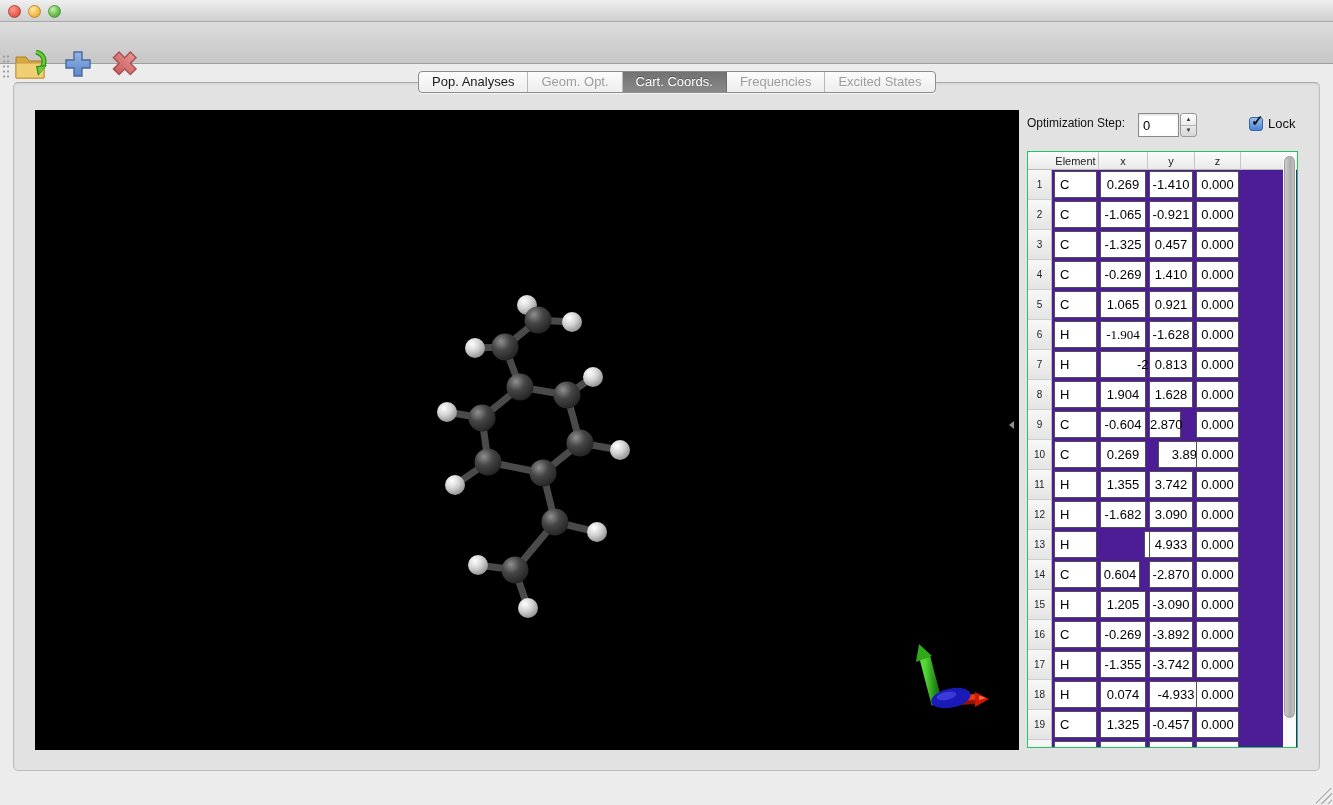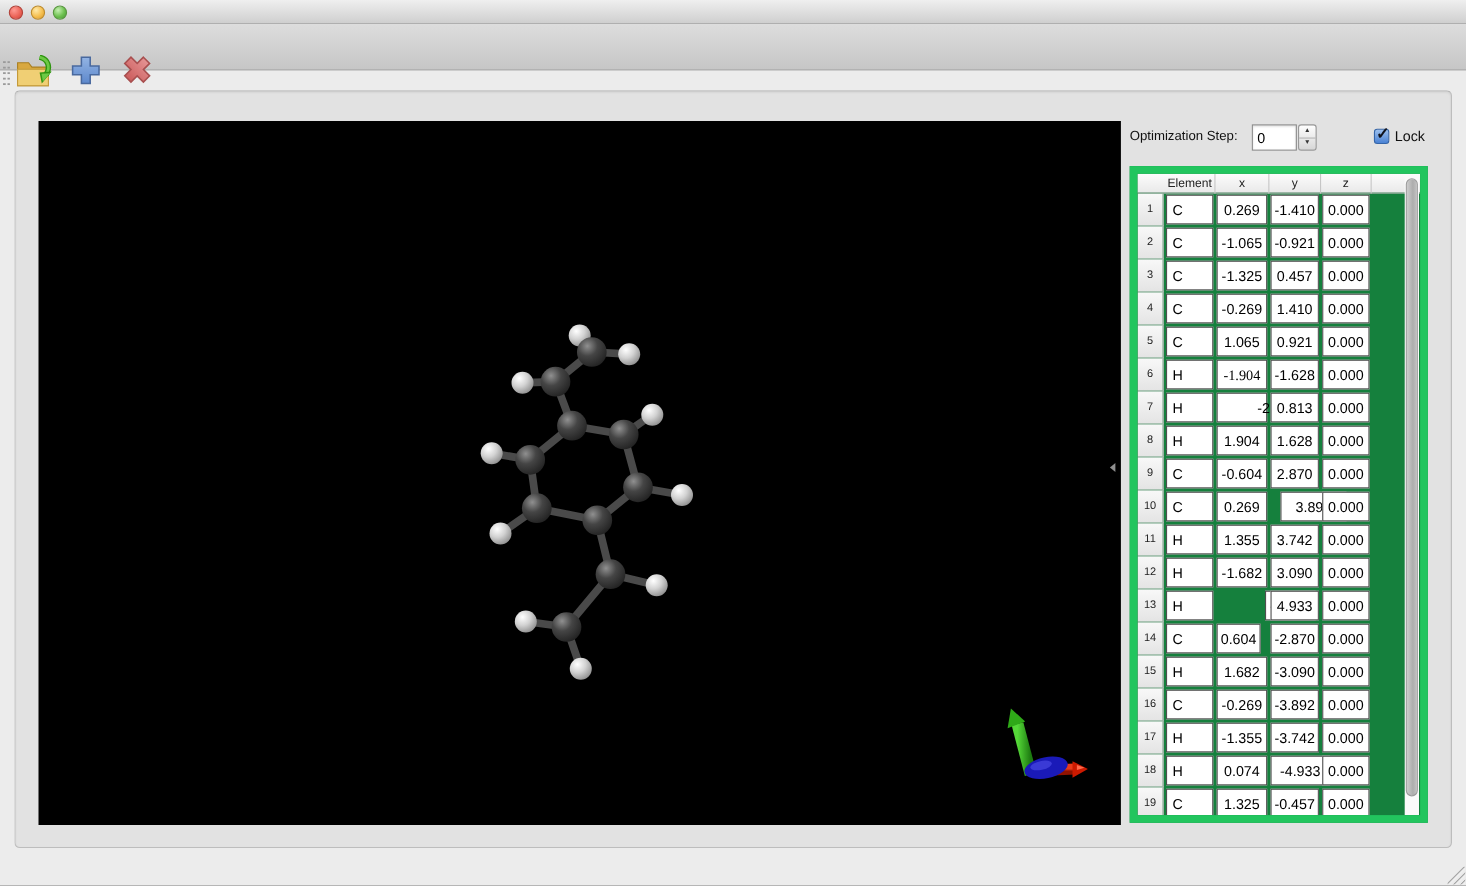--- a/index.html
+++ b/index.html
@@ -55,21 +55,21 @@
   .step-btn { flex:1; border:none; background:transparent; font-size:6px; color:#333;
     line-height:5px; padding:0; cursor:default; }
   .step-btn.up { border-bottom:1px solid #b5b5b5; }
   .lock-box { position:absolute; left:1249px; top:117px; width:14px; height:14px; border-radius:3px;
     background:linear-gradient(#9cc0ee,#4a82d4); border:1px solid #3565a8; }
   .lock-box .check { position:absolute; left:1px; top:-6px; font-size:15px; font-weight:bold; color:#10131c; }
   .lock-label { position:absolute; left:1268px; top:116px; font-size:13px; color:#111; }
 
   
   .tablebox { position:absolute; left:1027px; top:151px; width:271px; height:597px;
-    background:#15803d; border:7px solid #22c55e; overflow:hidden; }
+    background:#4c1d95; border:1px solid #22c55e; overflow:hidden; }
   .thead { position:absolute; left:0; top:0; width:100%; height:18px;
     background:linear-gradient(#fcfcfc,#e9e9e9); border-bottom:1px solid #bababa; }
   .thead .hcell { position:absolute; top:0; height:18px; font-size:11px; color:#222;
     text-align:center; line-height:18px; border-right:1px solid #c6c6c6; }
   .tbody { position:absolute; left:0; top:18px; width:100%; height:579px; overflow:hidden; }
   .trow { position:relative; height:30px; }
   .rownum { position:absolute; left:0; top:0; width:24px; height:30px;
     background:linear-gradient(#f8f8f8,#e4e4e4); border-right:1px solid #bcbcbc; border-bottom:1px solid #cfcfcf;
     font-size:10px; color:#222; text-align:center; line-height:30px; }
   .dcell { position:absolute; top:1px; height:27px; background:#fff; border:1px solid #4f4f4f;
@@ -140,20 +140,27 @@
               </linearGradient>
             </defs>
           <path d="M13,1 h8 v8 h8 v8 h-8 v8 h-8 v-8 h-8 v-8 h8 z" transform="rotate(45 19 14) translate(2,0)" fill="url(#xg)" stroke="#a84f4f" stroke-width="1.4"></path>
         </svg>
       </span>
     </button>
   </div>
 
   <div class="groupbox"></div>
 
+  <div class="tabbar">
+      <div class="seg enabled">Pop. Analyses</div>
+      <div class="seg disabled">Geom. Opt.</div>
+      <div class="seg selected">Cart. Coords.</div>
+      <div class="seg disabled">Frequencies</div>
+      <div class="seg disabled">Excited States</div>
+    </div>
 
   <div class="viewport">
     <svg id="molsvg" width="984" height="640" viewBox="0 0 984 640">
       <defs>
         <radialGradient id="gradC" cx="35%" cy="30%" r="75%">
           <stop offset="0" stop-color="#909090"></stop>
             <stop offset="0.45" stop-color="#454545"></stop>
             <stop offset="1" stop-color="#222222"></stop>
         </radialGradient>
         <radialGradient id="gradH" cx="35%" cy="30%" r="75%">
@@ -305,21 +312,21 @@
           <div class="rownum">8</div>
           <div class="dcell elem" style="left: 26px; width: 43px;">H</div>
           <div class="dcell num" style="left: 72px; width: 46px;">1.904</div>
           <div class="dcell num" style="left: 121px; width: 44px;">1.628</div>
           <div class="dcell num" style="left: 168px; width: 43px;">0.000</div>
         </div>
         <div class="trow">
           <div class="rownum">9</div>
           <div class="dcell elem" style="left: 26px; width: 43px;">C</div>
           <div class="dcell num" style="left: 72px; width: 46px;">-0.604</div>
-          <div class="dcell num" style="left: 121px; width: 44px;">2.870</div>
+          <div class="dcell num" style="left: 121px; width: 32px;">2.870</div>
           <div class="dcell num" style="left: 168px; width: 43px;">0.000</div>
         </div>
         <div class="trow">
           <div class="rownum">10</div>
           <div class="dcell elem" style="left: 26px; width: 43px;">C</div>
           <div class="dcell num" style="left: 72px; width: 46px;">0.269</div>
           <div class="dcell num" style="left: 130px; width: 60px;">3.892</div>
           <div class="dcell num" style="left: 168px; width: 43px;">0.000</div>
         </div>
         <div class="trow">
@@ -346,21 +353,21 @@
         <div class="trow">
           <div class="rownum">14</div>
           <div class="dcell elem" style="left: 26px; width: 43px;">C</div>
           <div class="dcell num" style="left: 72px; width: 40px;">0.604</div>
           <div class="dcell num" style="left: 121px; width: 44px;">-2.870</div>
           <div class="dcell num" style="left: 168px; width: 43px;">0.000</div>
         </div>
         <div class="trow">
           <div class="rownum">15</div>
           <div class="dcell elem" style="left: 26px; width: 43px;">H</div>
-          <div class="dcell num" style="left: 72px; width: 46px;">1.682</div>
+          <div class="dcell num" style="left: 72px; width: 46px;">1.205</div>
           <div class="dcell num" style="left: 121px; width: 44px;">-3.090</div>
           <div class="dcell num" style="left: 168px; width: 43px;">0.000</div>
         </div>
         <div class="trow">
           <div class="rownum">16</div>
           <div class="dcell elem" style="left: 26px; width: 43px;">C</div>
           <div class="dcell num" style="left: 72px; width: 46px;">-0.269</div>
           <div class="dcell num" style="left: 121px; width: 44px;">-3.892</div>
           <div class="dcell num" style="left: 168px; width: 43px;">0.000</div>
         </div>

